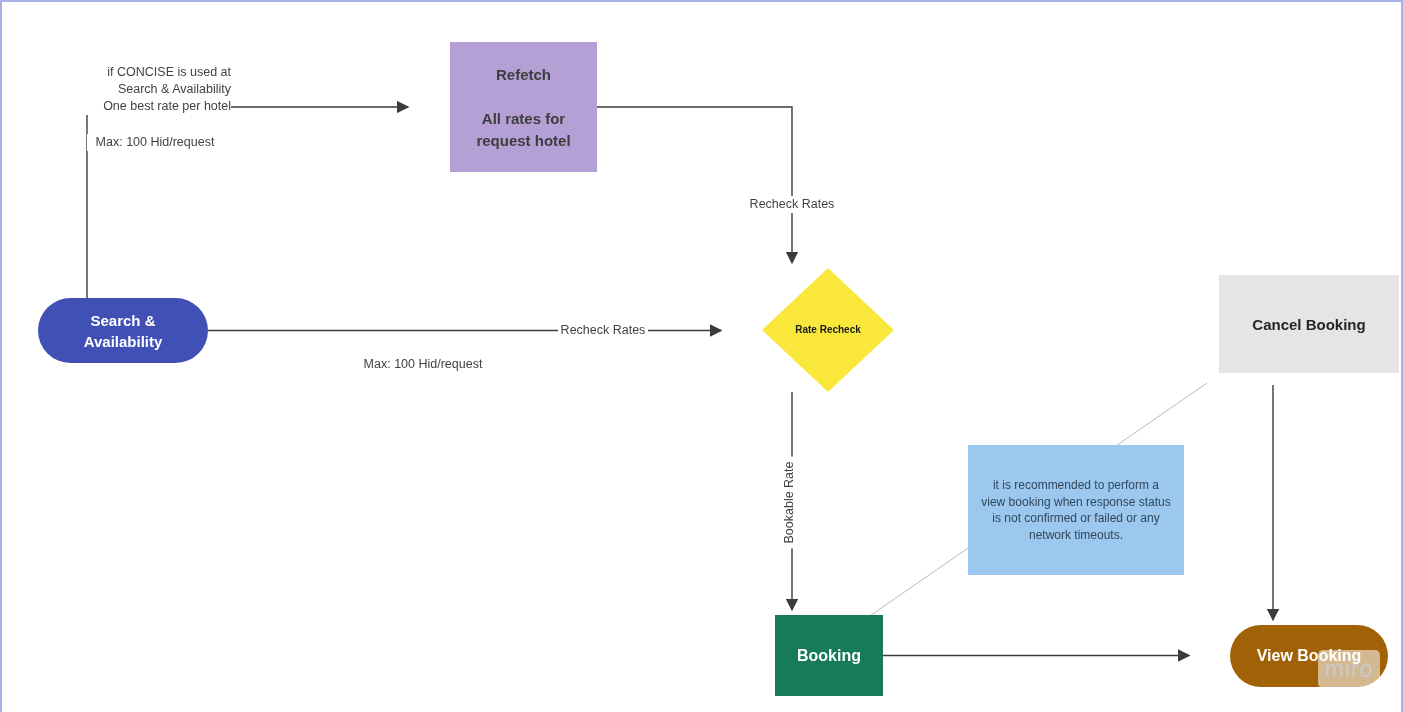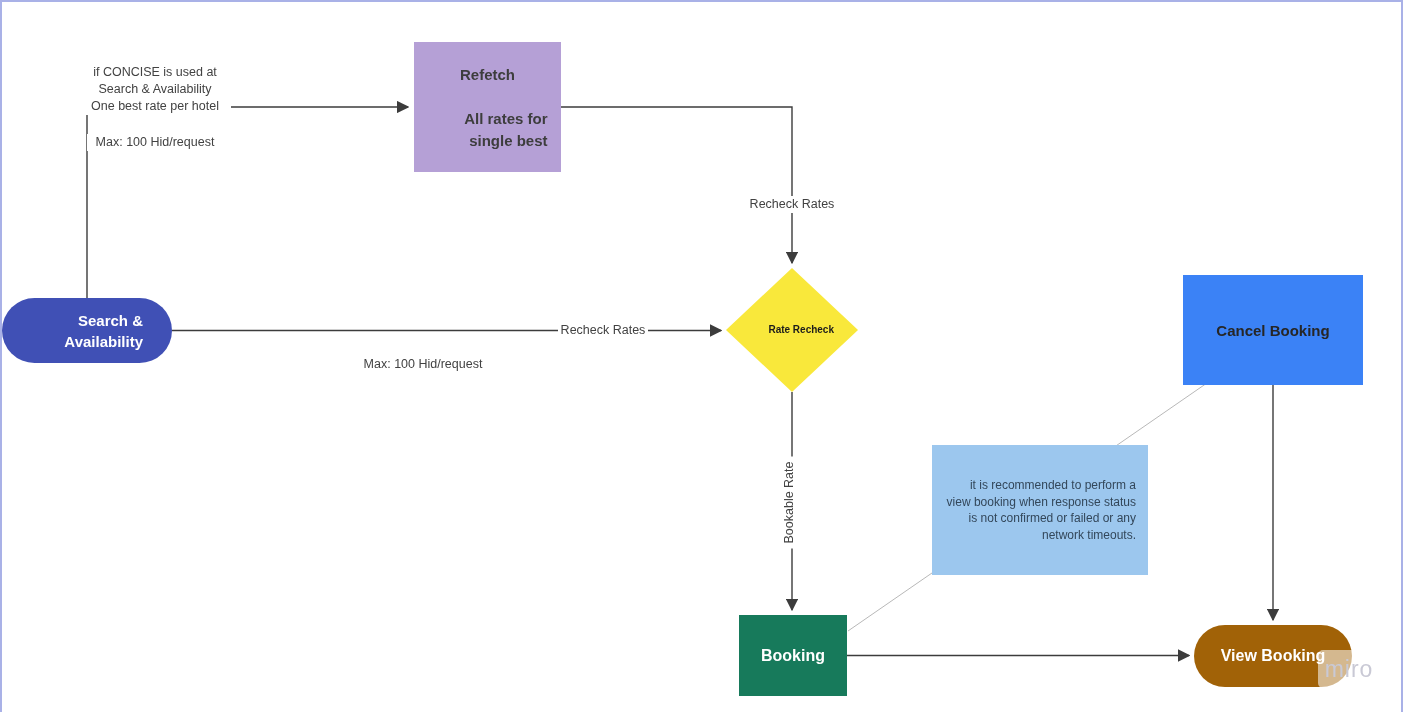--- a/index.html
+++ b/index.html
@@ -8,34 +8,34 @@
     width:1403px;height:712px;
     background:#ffffff;
     border-top:2px solid #a9b1e7;
     border-left:2px solid #a9b1e7;
     border-right:2px solid #a9b1e7;
     box-sizing:border-box;
     overflow:hidden;
     font-family:"Liberation Sans", sans-serif;
   }
   .connector-layer{position:absolute;left:0;top:0;width:1403px;height:712px;z-index:1;}
-  .node{position:absolute;display:flex;align-items:center;justify-content:center;text-align:right;box-sizing:border-box;}
+  .node{position:absolute;display:flex;align-items:center;justify-content:center;text-align:center;box-sizing:border-box;margin-left:36px;}
   .node-refetch{left:412px;top:40px;width:147px;height:130px;background:#b5a0d6;color:#3d3d3d;font-weight:bold;font-size:15px;line-height:22px;flex-direction:column;justify-content:flex-start;padding-top:22px;z-index:2;}
   .node-refetch .sub{margin-top:22px;width:120px;}
   .node-search{left:0px;top:296px;width:170px;height:65px;background:#4050b5;color:#ffffff;font-weight:bold;font-size:15px;line-height:21px;border-radius:33px;z-index:2;}
   .node-search .inner{width:112px;}
   .node-diamond{left:724px;top:266px;width:132px;height:124px;background:#f9e83b;clip-path:polygon(50% 0,100% 50%,50% 100%,0 50%);color:#1c1c1c;font-weight:bold;font-size:10px;line-height:22px;z-index:2;}
   .node-diamond .inner{width:84px;}
-  .node-cancel{left:1181px;top:273px;width:180px;height:110px;background:#3b82f6;color:#262626;font-weight:bold;font-size:15px;z-index:2;}
+  .node-cancel{left:1181px;top:273px;width:180px;height:98px;background:#e5e5e5;color:#262626;font-weight:bold;font-size:15px;z-index:2;}
   .node-note{left:930px;top:443px;width:216px;height:130px;background:#9cc7ee;color:#33475a;font-size:12px;line-height:16.5px;z-index:2;padding:0 12px;}
   .node-note .inner{width:192px;}
   .node-booking{left:737px;top:613px;width:108px;height:81px;background:#177a5b;color:#ffffff;font-weight:bold;font-size:16px;z-index:2;}
   .node-view{left:1192px;top:623px;width:158px;height:62px;background:#a16207;color:#ffffff;font-weight:bold;font-size:16px;border-radius:31px;z-index:2;}
   .edge-label{position:absolute;background:#ffffff;color:#424242;font-size:12.5px;line-height:17px;text-align:center;white-space:pre-line;z-index:3;}
-  .lbl-concise{left:77px;top:62px;width:152px;}
+  .lbl-concise{left:77px;top:62px;width:152px;text-align:right;}
   .lbl-concise-max{left:85px;top:132px;width:136px;}
   .lbl-comprehensive{left:336px;top:285px;width:170px;}
   .lbl-comprehensive-max{left:353px;top:354px;width:136px;}
   .lbl-recheck-top{left:745px;top:194px;width:90px;}
   .lbl-recheck-left{left:556px;top:320px;width:90px;}
   .lbl-bookable{left:741px;top:492px;width:92px;transform:rotate(-90deg);}
   .watermark{position:absolute;left:1316px;top:648px;width:62px;height:38px;background:rgba(255,255,255,0.55);border-radius:5px;z-index:4;display:flex;align-items:center;justify-content:center;color:#c9c9d5;font-size:23px;font-weight:normal;letter-spacing:1px;}
 </style>
 </head>
 <body>
@@ -52,21 +52,21 @@
     <polyline points="559,105 790,105 790,261" fill="none" stroke="#3c3c3c" stroke-width="1.4" marker-end="url(#arr)"></polyline>
     <line x1="170" y1="328.5" x2="719" y2="328.5" stroke="#3c3c3c" stroke-width="1.4" marker-end="url(#arr)"></line>
     <line x1="790" y1="390" x2="790" y2="608" stroke="#3c3c3c" stroke-width="1.4" marker-end="url(#arr)"></line>
     <line x1="845" y1="653.5" x2="1187" y2="653.5" stroke="#3c3c3c" stroke-width="1.4" marker-end="url(#arr)"></line>
     <line x1="1271" y1="383" x2="1271" y2="618" stroke="#3c3c3c" stroke-width="1.4" marker-end="url(#arr)"></line>
     <line x1="1205" y1="381" x2="846" y2="629" stroke="#b8b8b8" stroke-width="1"></line>
   </svg>
 
   <div class="node node-refetch">
     <div>Refetch</div>
-    <div class="sub">All rates for single best</div>
+    <div class="sub">All rates for request hotel</div>
   </div>
 
   <div class="node node-search">
     <div class="inner">Search &amp; Availability</div>
   </div>
 
   <div class="node node-diamond">
     <div class="inner">Rate Recheck</div>
   </div>
 

